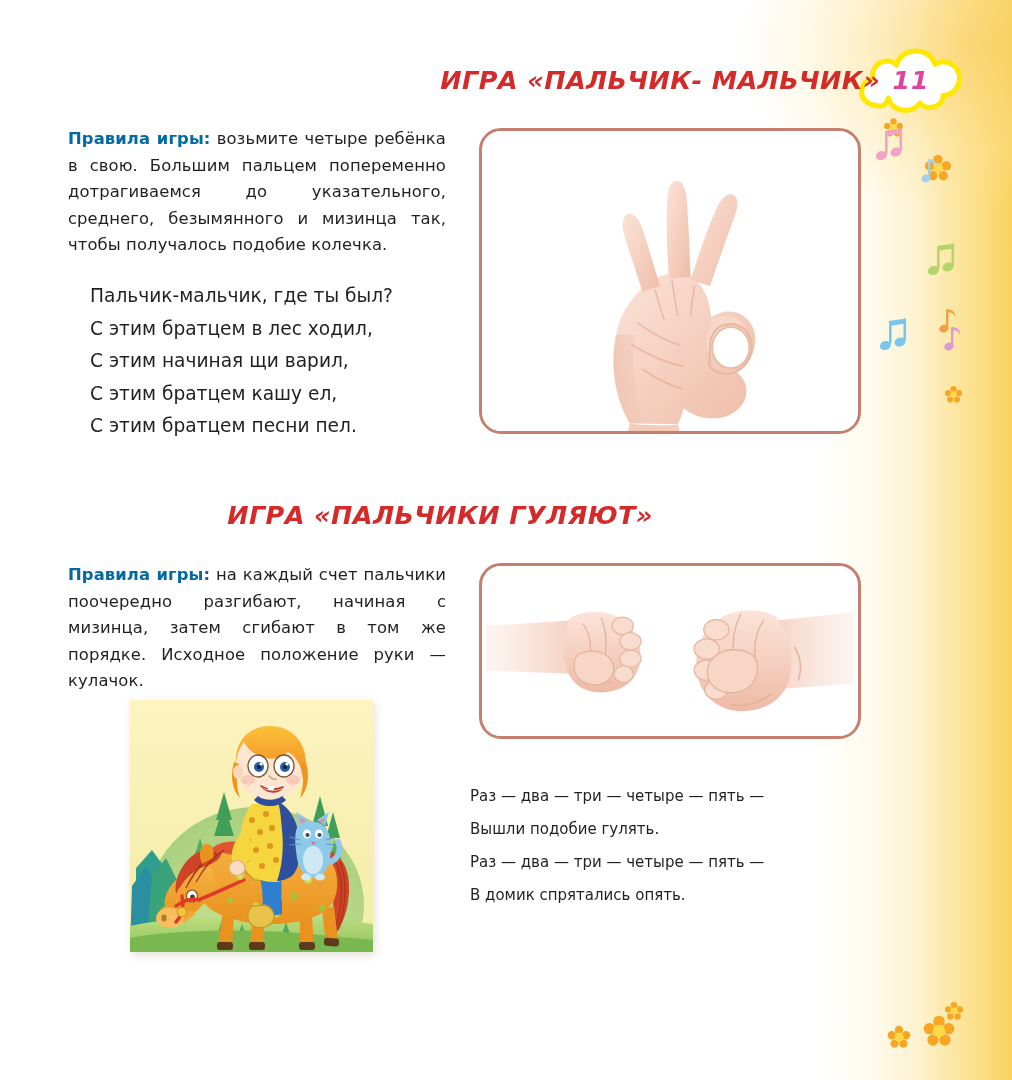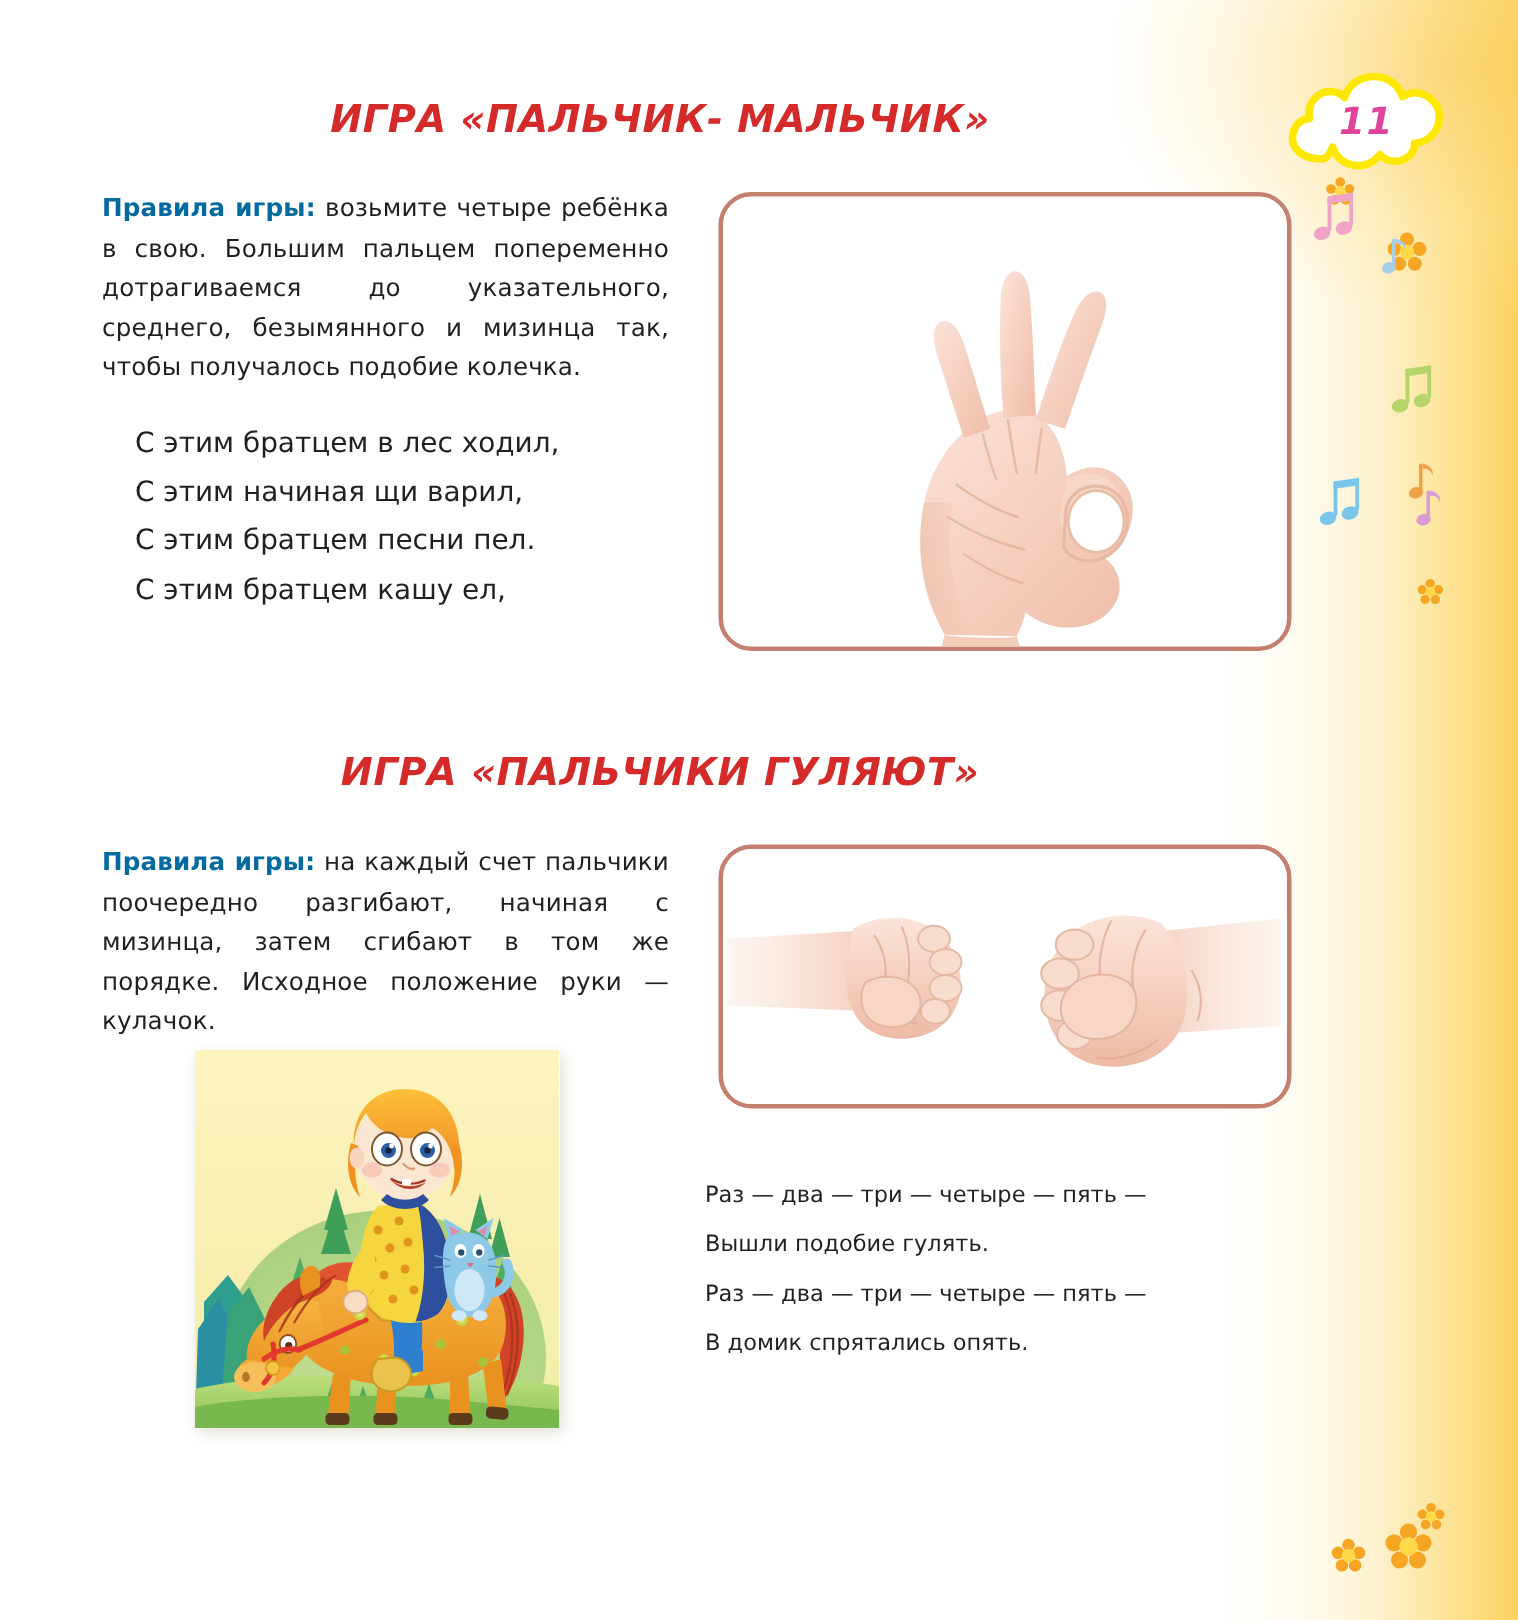--- a/index.html
+++ b/index.html
@@ -83,21 +83,21 @@
     left: 0; width: 880px;
     text-align: center;
     font-family: "DejaVu Sans", sans-serif;
     font-size: 25.5px;
     font-weight: 700;
     font-style: italic;
     color: #d42a2a;
     letter-spacing: 0.4px;
     white-space: nowrap;
   }
-  #title-1 { top: 65px; }
+  #title-1 { top: 65px; text-align: right; }
   #title-2 { top: 500px; }
 
   
   .rules {
     position: absolute;
     font-family: "DejaVu Sans", sans-serif;
     font-size: 16.4px;
     line-height: 26.5px;
     color: #231f20;
     text-align: justify;
@@ -318,24 +318,25 @@
     </svg>
   </div>
 
   <h1 class="game-title" id="title-1">ИГРА «ПАЛЬЧИК- МАЛЬЧИК»</h1>
 
   <p class="rules" id="rules-1">
     <span class="lead">Правила игры:</span><span> возьмите четыре ребёнка в свою. Большим пальцем попеременно дотрагиваемся до указательного, среднего, безымянного и мизинца так, чтобы получалось подобие колечка.</span>
   </p>
 
   <div class="verse" id="verse-1">
+    <div class="line">Пальчик-мальчик, где ты был?</div>
     <div class="line">С этим братцем в лес ходил,</div>
     <div class="line">С этим начиная щи варил,</div>
+    <div class="line">С этим братцем кашу ел,</div>
     <div class="line">С этим братцем песни пел.</div>
-    <div class="line">С этим братцем кашу ел,</div>
   </div>
 
   <div class="photo-frame" id="photo-1">
     <div class="scene">
       <svg viewBox="0 0 382 306" preserveAspectRatio="xMidYMid meet">
         <defs>
           <linearGradient id="skinA" x1="0" y1="0" x2="1" y2="1">
             <stop offset="0%" stop-color="#fbe3d8"></stop>
             <stop offset="45%" stop-color="#f6d2c2"></stop>
             <stop offset="100%" stop-color="#eebda8"></stop>

